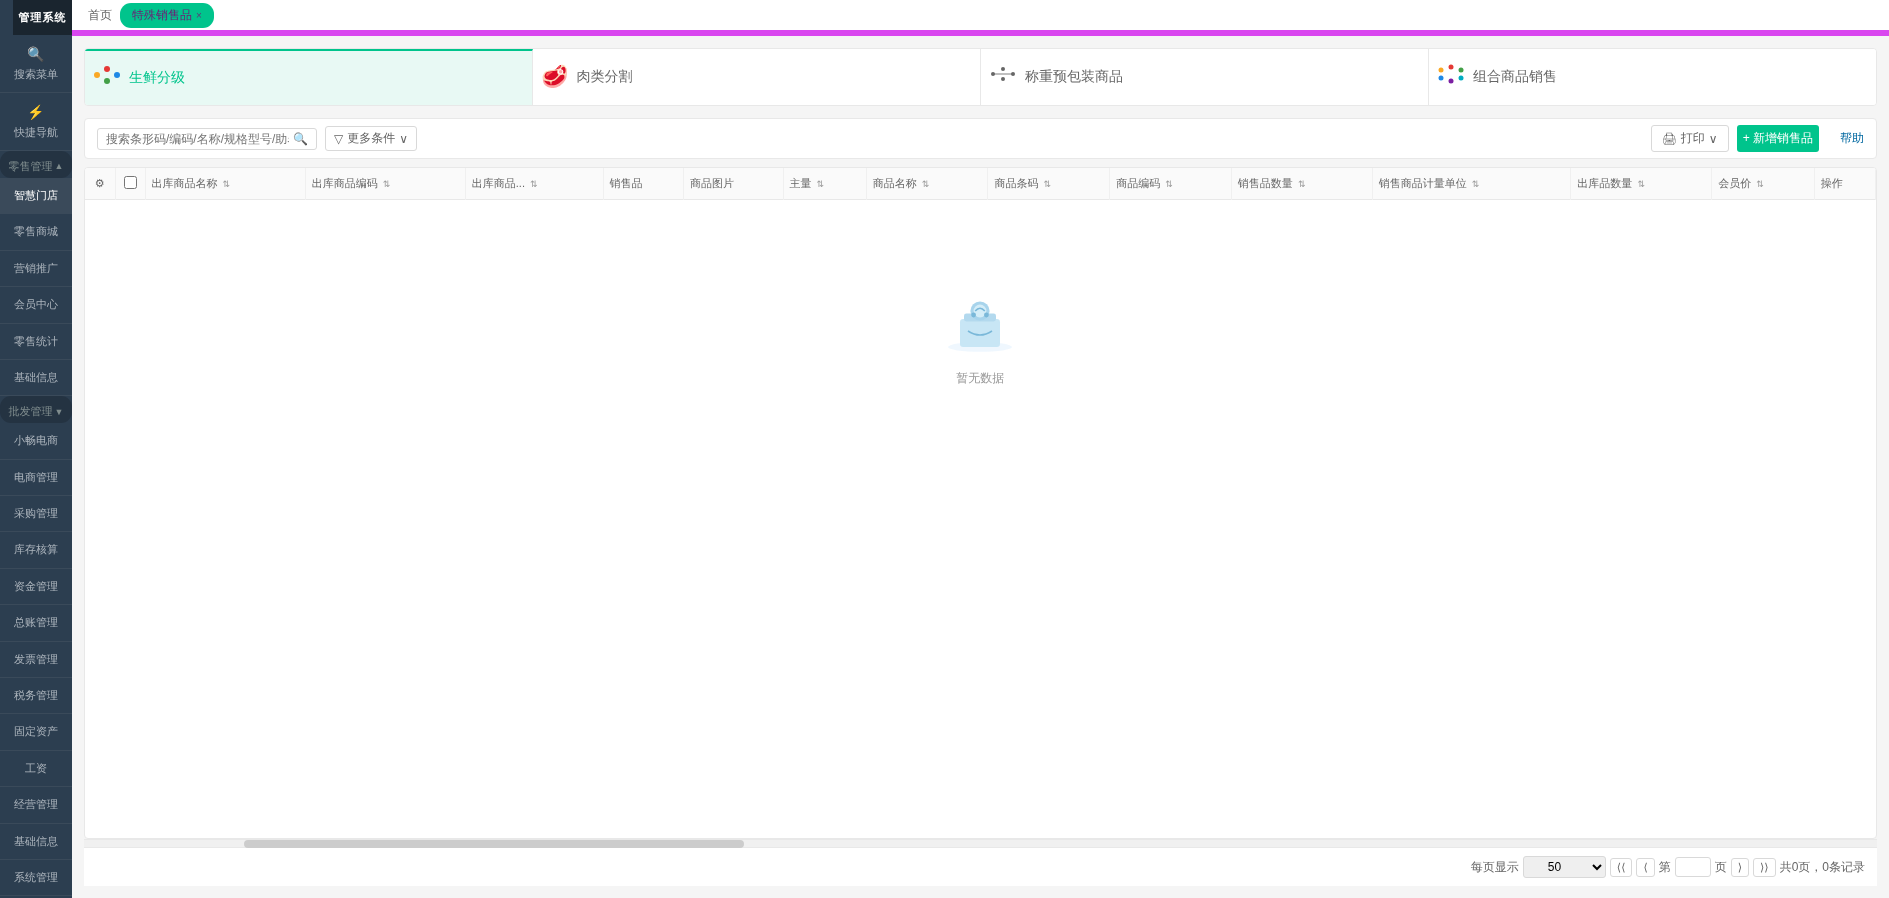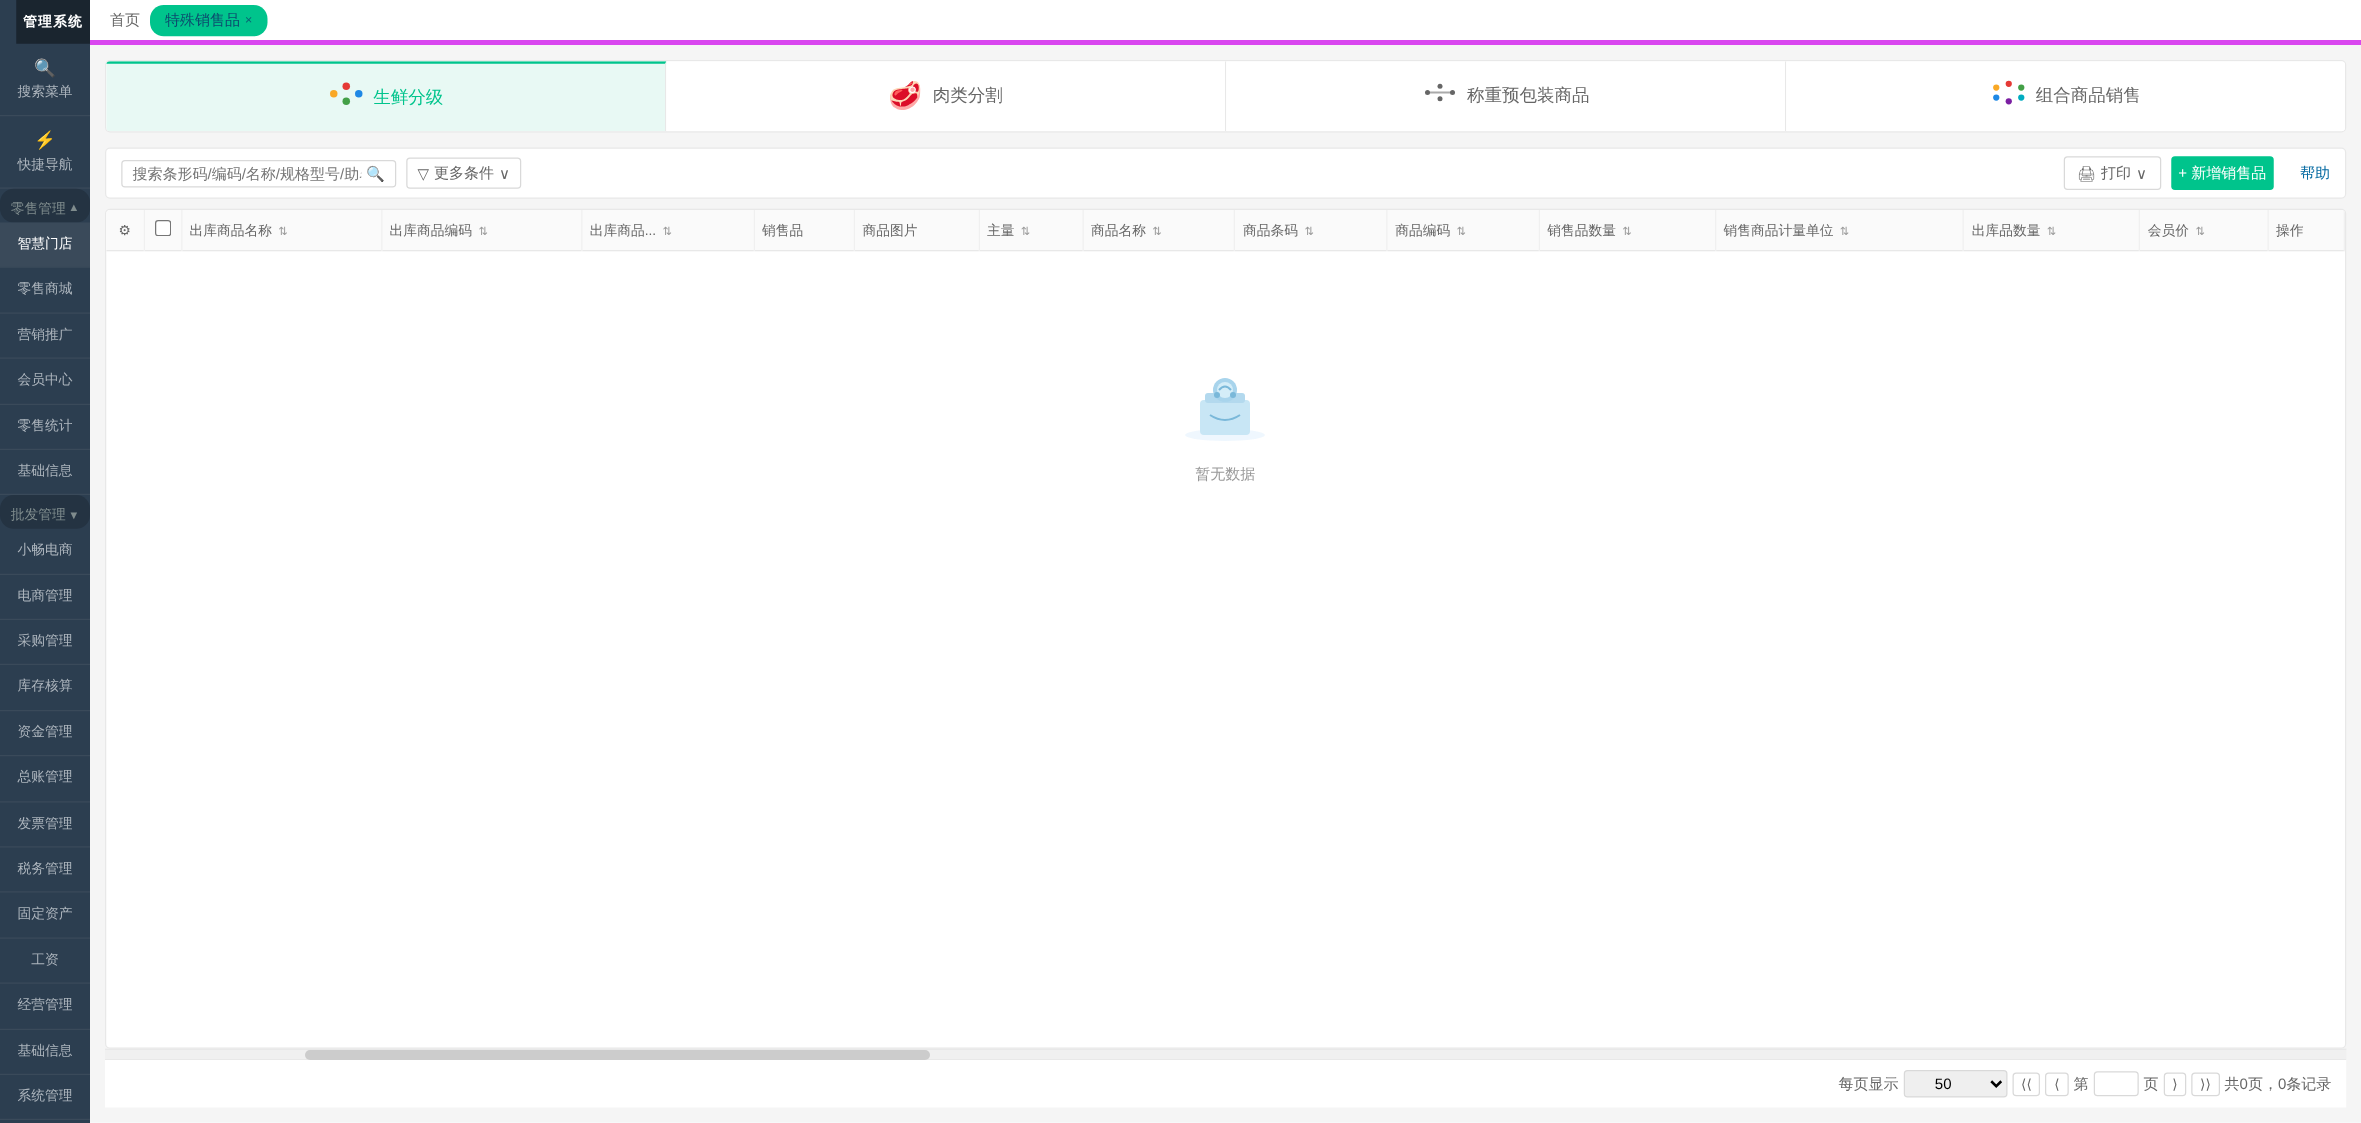--- a/index.html
+++ b/index.html
@@ -56,36 +56,36 @@
     .main {
       flex: 1;
       display: flex;
       flex-direction: column;
       overflow: hidden;
     }
 
     
     .topbar {
       background: #fff;
-      border-bottom: 4px solid #d946ef;
+      border-bottom: 6px solid #d946ef;
       padding: 0 16px;
       height: 36px;
       display: flex;
       align-items: center;
       gap: 8px;
       flex-shrink: 0;
     }
     .topbar-home {
       font-size: 12px;
       color: #666;
       cursor: pointer;
     }
     .topbar-tab {
       background: #00c48c;
-      color: #0c4a6e;
+      color: #701a75;
       padding: 4px 12px;
       border-radius: 11px;
       font-size: 12px;
       display: flex;
       align-items: center;
       gap: 4px;
     }
     .topbar-tab .close-x {
       cursor: pointer;
       font-size: 10px;
@@ -109,21 +109,20 @@
       margin-bottom: 12px;
       background: #fff;
       border: 1px solid #e8e8e8;
       border-radius: 4px;
       overflow: hidden;
     }
     .tab-card {
       flex: 1;
       display: flex;
       align-items: center;
-      justify-content: center;
       gap: 8px;
       padding: 14px 8px;
       cursor: pointer;
       border-right: 1px solid #e8e8e8;
       background: #fff;
       color: #666;
       font-size: 14px;
     }
     .tab-card:last-child { border-right: none; }
     .tab-card.active {

